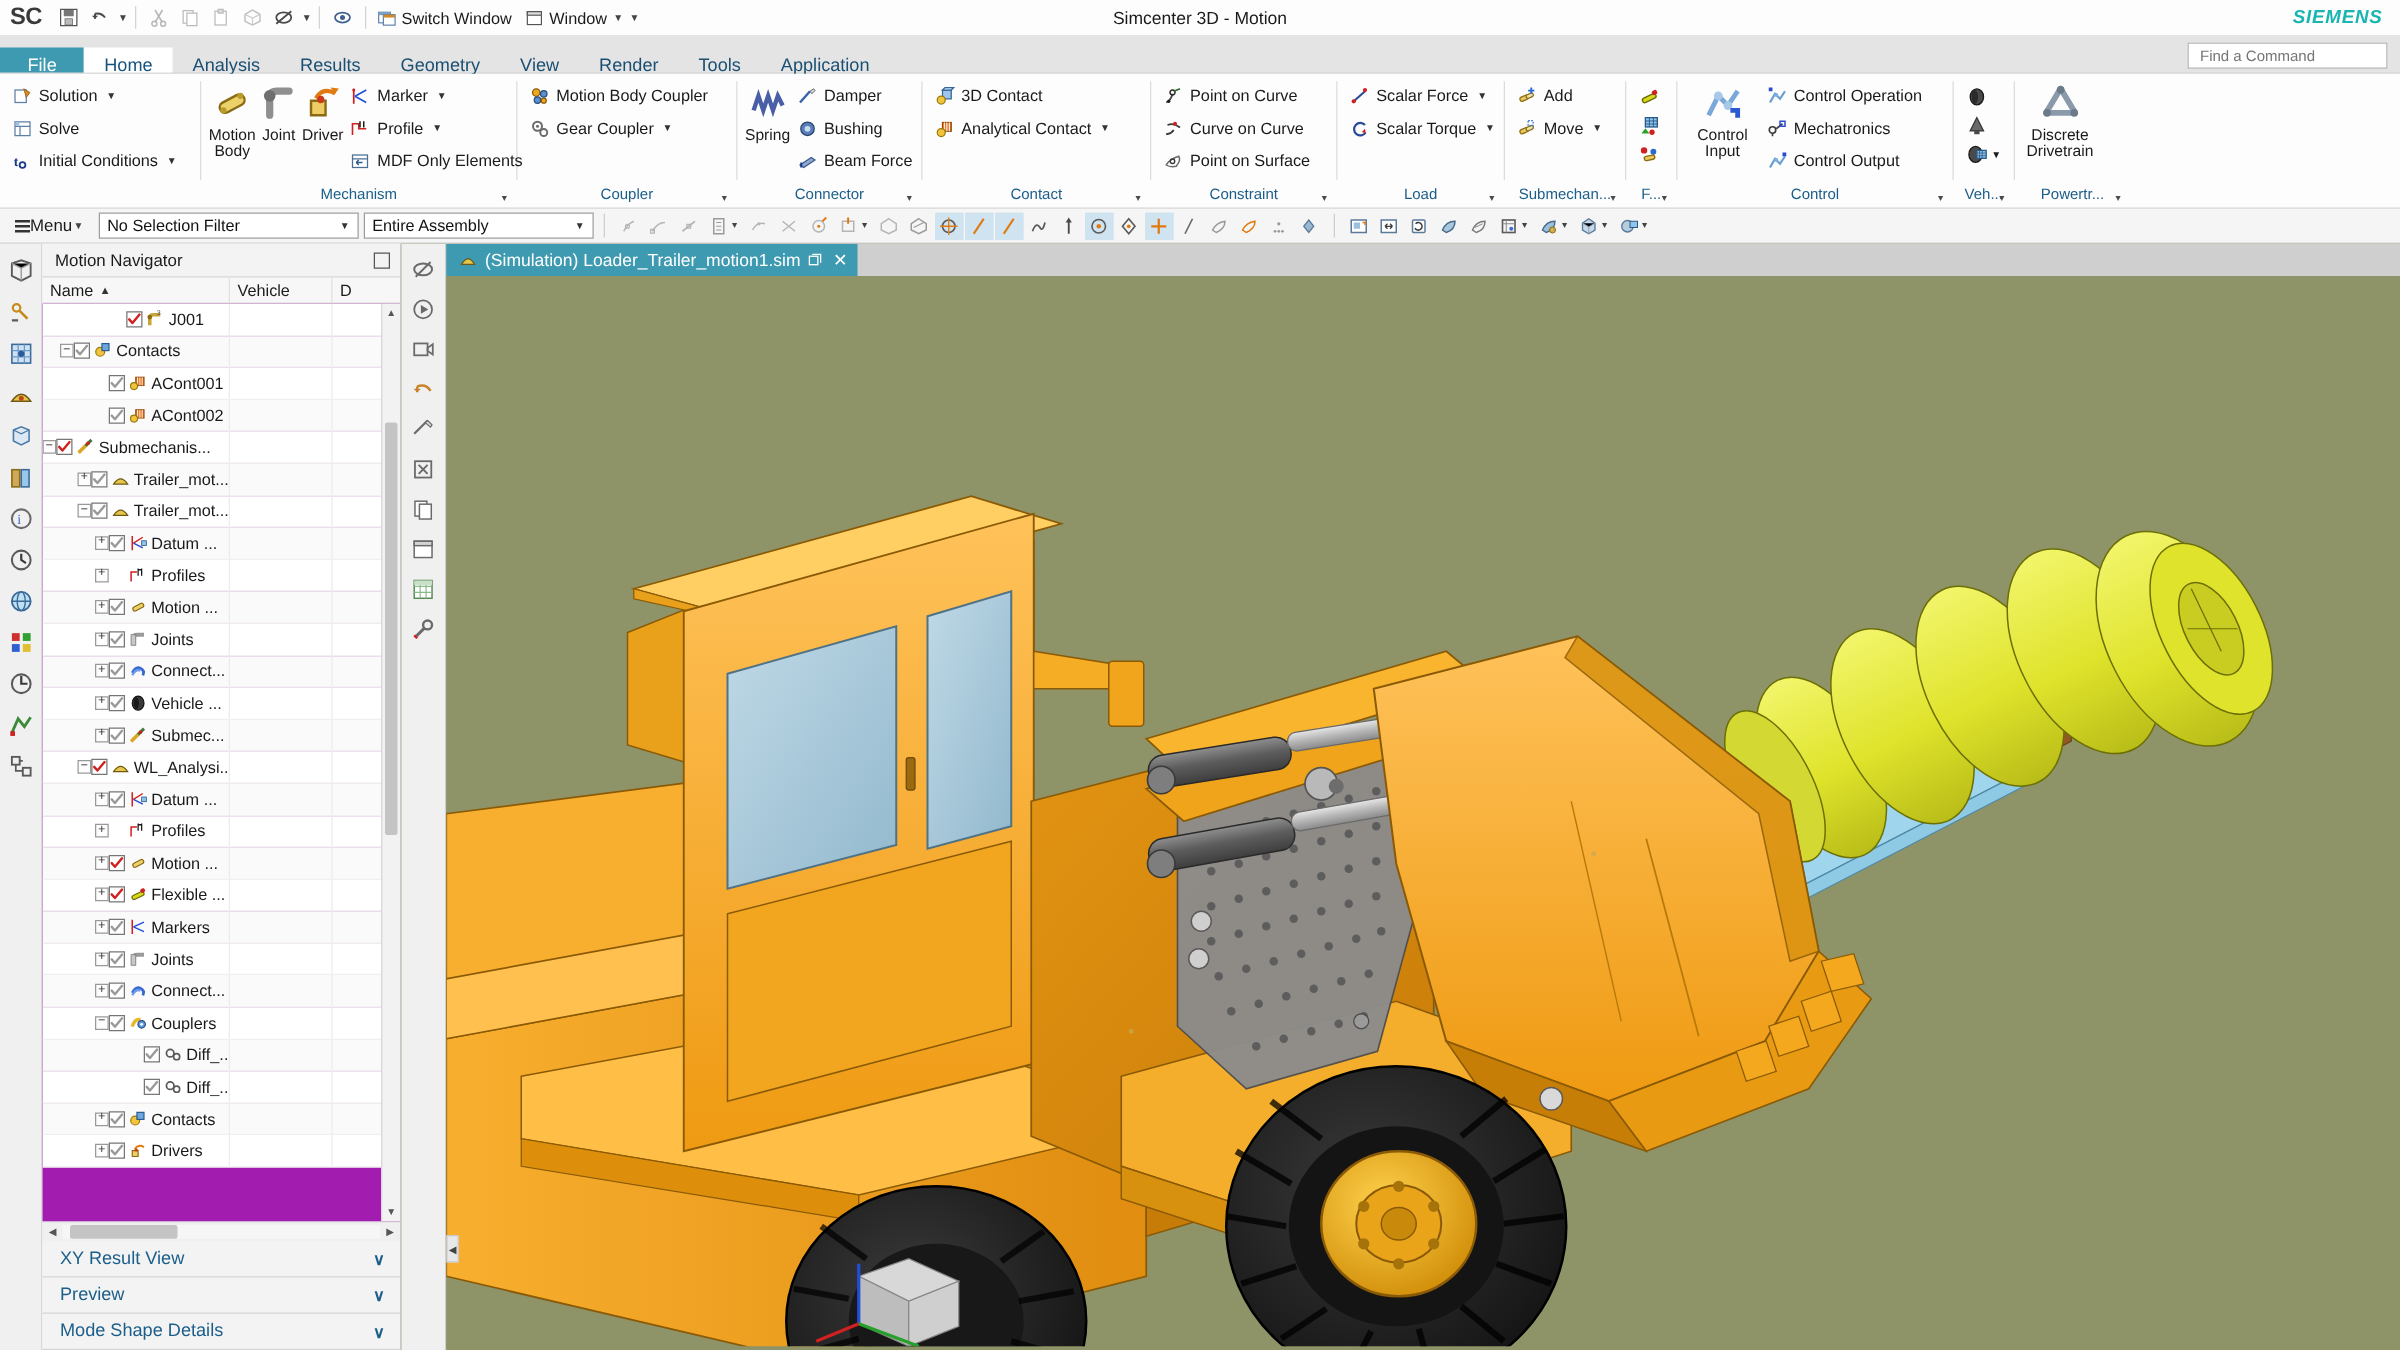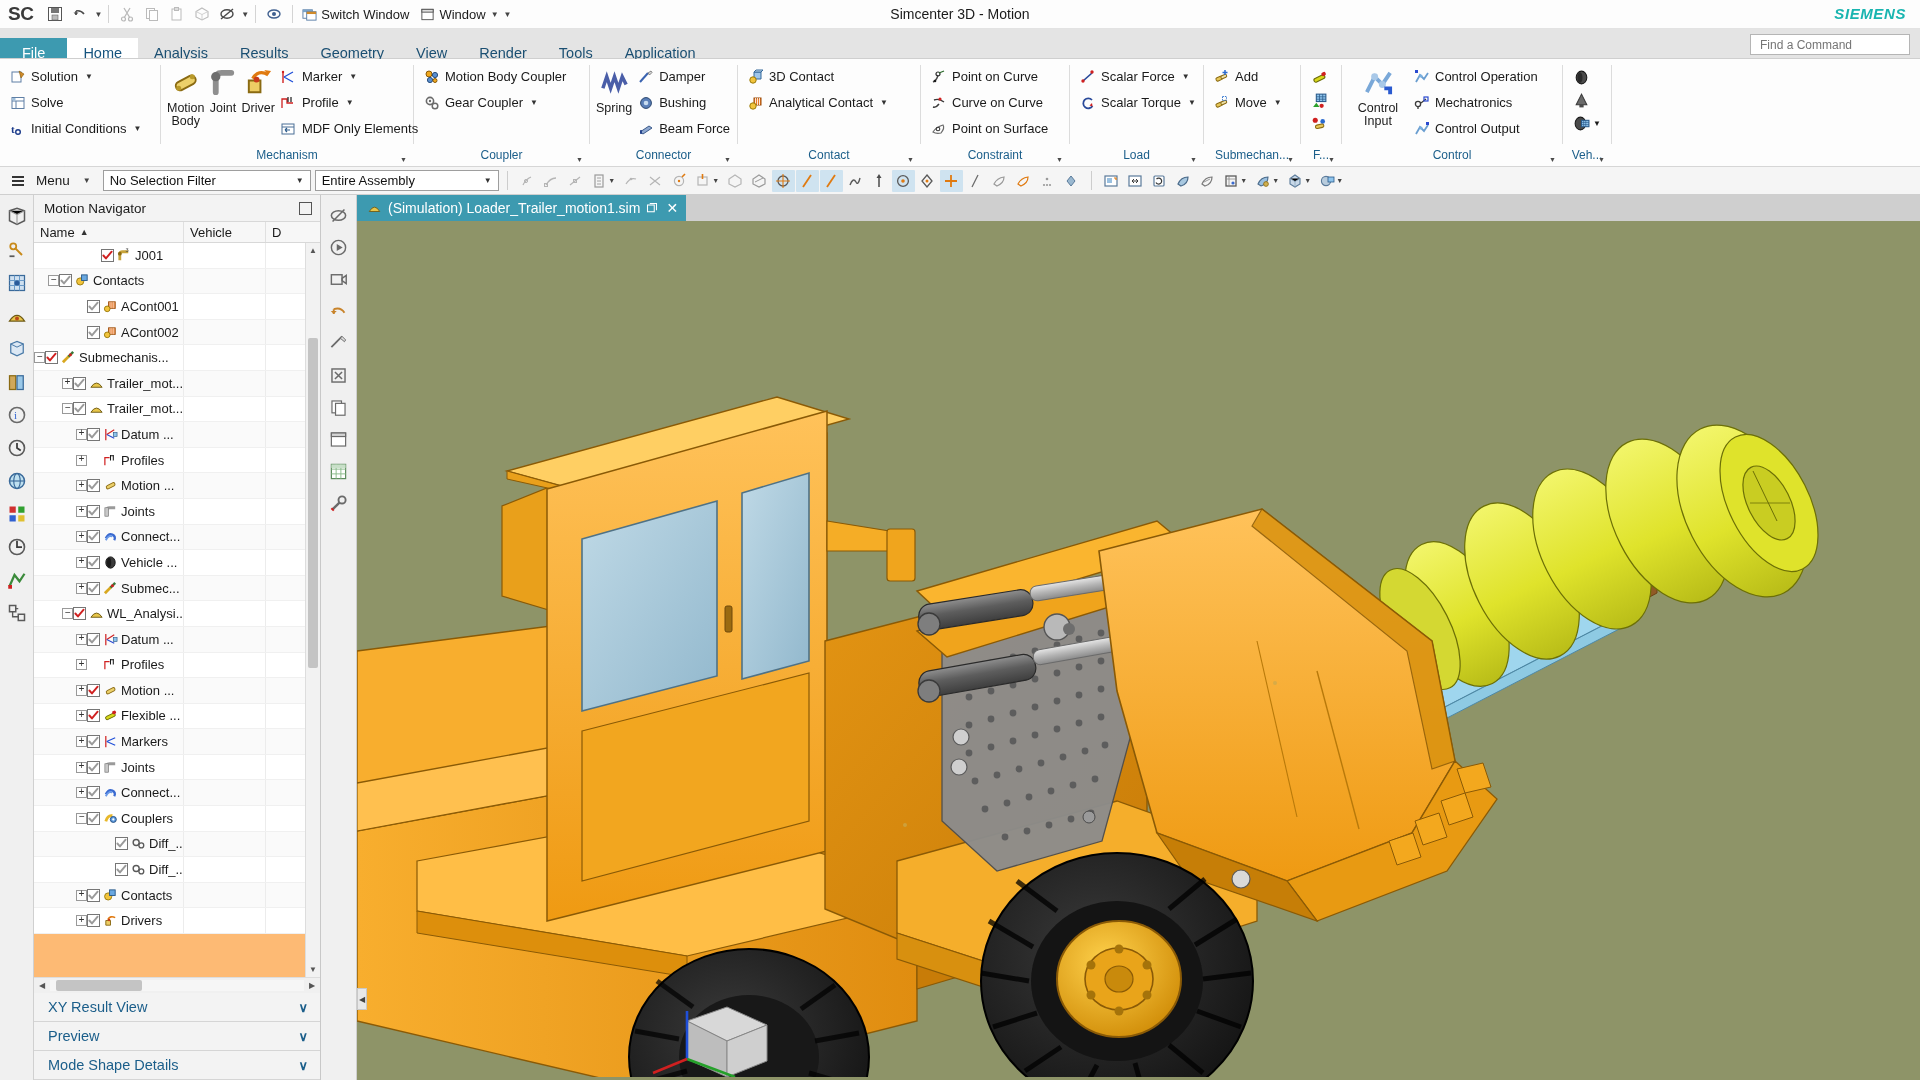--- a/index.html
+++ b/index.html
@@ -93,21 +93,21 @@
 
   .rcol-icons { display: flex; flex-direction: column; gap: 1px; padding-top: 2px; }
   .rcol-icons .ic { width: 24px; height: 22px; display: flex; align-items: center; justify-content: center; }
   .rcol-icons .row { display: flex; align-items: center; }
 
   
   .selbar {
     height: 28px; background: #f5f5f5; border-bottom: 1px solid #cfcfcf;
     display: flex; align-items: center; gap: 4px; padding: 0 4px; flex: none; overflow: hidden;
   }
-  .menu-btn { display: flex; align-items: center; gap: 12px; padding: 0 8px; font-size: 13.5px; cursor: default; }
+  .menu-btn { display: flex; align-items: center; gap: 0; padding: 0 8px; font-size: 13.5px; cursor: default; }
   .menu-btn .burger { display: flex; flex-direction: column; gap: 2px; }
   .menu-btn .burger i { display: block; width: 12px; height: 2px; background: #333; }
   .combo {
     height: 21px; border: 1px solid #9e9e9e; background: #fff; display: flex;
     align-items: center; padding: 0 2px 0 6px; font-size: 13px; color: #111;
     justify-content: space-between; cursor: default;
   }
   .combo .arrow { font-size: 8px; color: #333; padding: 0 4px; }
   .sbsep { width: 1px; height: 19px; background: #cdcdcd; margin: 0 4px; }
   .sicon {
@@ -138,21 +138,21 @@
   .treehead {
     height: 22px; display: flex; align-items: center; background: #f7f7f7;
     border-top: 1px solid #d8d8d8; border-bottom: 1px solid #d8d8d8; font-size: 13px;
   }
   .th { padding: 0 6px; display: flex; align-items: center; gap: 5px; height: 100%; }
   .th.name { width: 150px; border-right: 1px solid #e0e0e0; }
   .th.status { width: 82px; border-right: 1px solid #e0e0e0; }
   .th.d { flex: 1; }
   .sortarrow { font-size: 9px; color: #333; }
 
-  .treewrap { flex: 1; position: relative; overflow: hidden; background: #fdba74; display: flex; }
+  .treewrap { flex: 1; position: relative; overflow: hidden; background: #a21caf; display: flex; }
   .tree { flex: 1; overflow: hidden; position: relative; }
   .trow {
     height: 25.6px; display: flex; align-items: center; font-size: 13px;
     border-bottom: 1px solid #f0f0f0; white-space: nowrap; cursor: default; position: relative;
   }
   .trow:nth-child(odd) { background: #fff; }
   .trow:nth-child(even) { background: #fafafa; }
   .trow .cellname { width: 150px; display: flex; align-items: center; height: 100%; border-right: 1px solid #ececec; overflow: hidden; }
   .trow .cellstatus { width: 82px; height: 100%; border-right: 1px solid #ececec; }
   .trow .celld { flex: 1; height: 100%; }
@@ -740,20 +740,36 @@
                   <path d="M10 5 V11 M12 5 V11 M8 7 H15 M8 9 H15" stroke="#2a5a8a" stroke-width=".6"></path>
                 </svg>
               </span>
               <span class="dd" style="font-size:8px">▼</span>
             </div>
           </div>
         </div>
         <div class="rgroup-label"><span>Veh...</span><span class="dd">▼</span></div>
       </div>
       <div class="rsep"></div>
+      <div class="rgroup" style="width: 92px;">
+        <div class="rgroup-body">
+          <div class="rbig wide">
+            <span class="ic">
+              <svg width="31" height="31" viewBox="0 0 16 16">
+                <polygon points="8,2 14,12 2,12" fill="none" stroke="#8a9aaa" stroke-width="2.4" stroke-linejoin="round"></polygon>
+                <circle cx="8" cy="2.5" r="1.6" fill="#6a7a8a"></circle>
+                <circle cx="13.6" cy="12" r="1.6" fill="#6a7a8a"></circle>
+                <circle cx="2.4" cy="12" r="1.6" fill="#6a7a8a"></circle>
+              </svg>
+            </span>
+            <span class="lbl">Discrete Drivetrain</span>
+          </div>
+        </div>
+        <div class="rgroup-label"><span>Powertr...</span><span class="dd">▼</span></div>
+      </div>
     </div>
 
   <div class="selbar">
     <div class="menu-btn">
       <span class="burger">
           <i></i>
           <i></i>
           <i></i>
         </span>
       <span>Menu</span>

